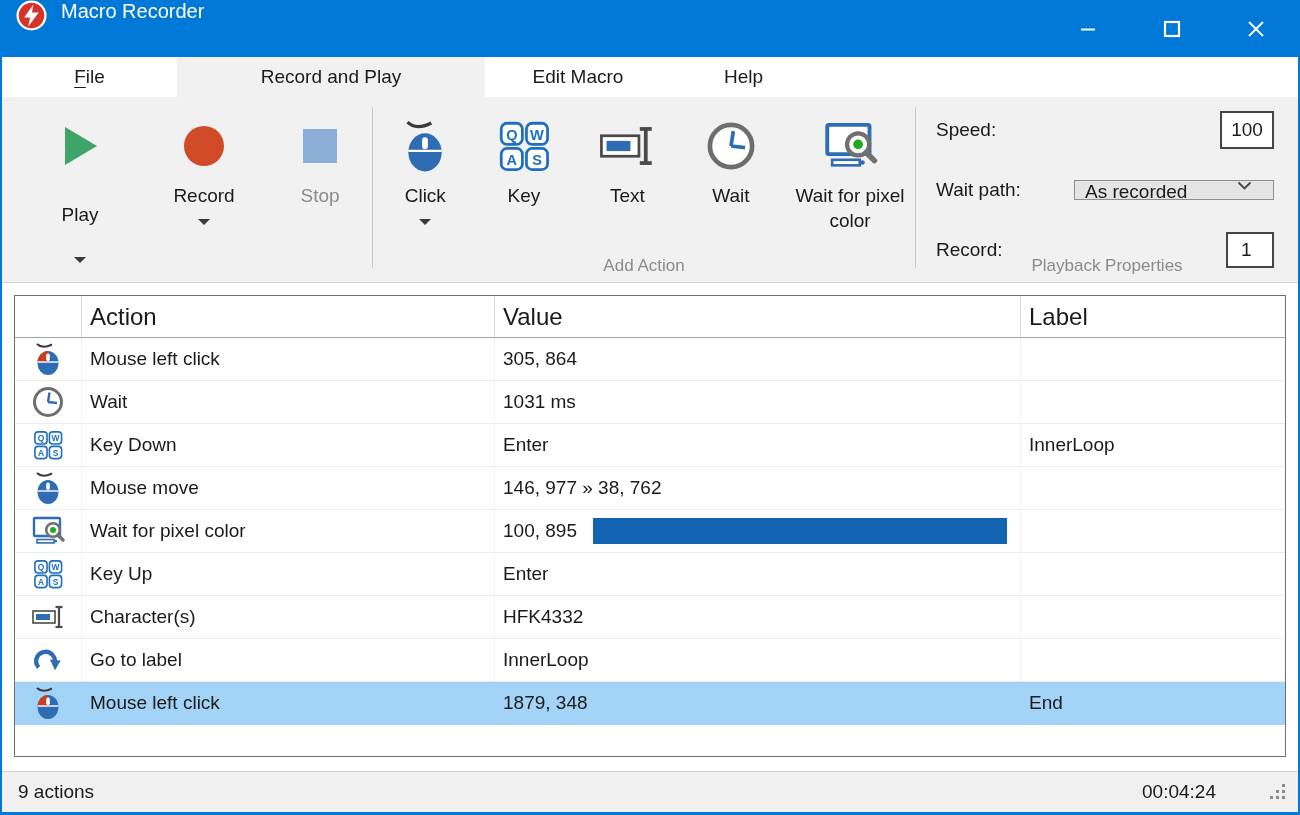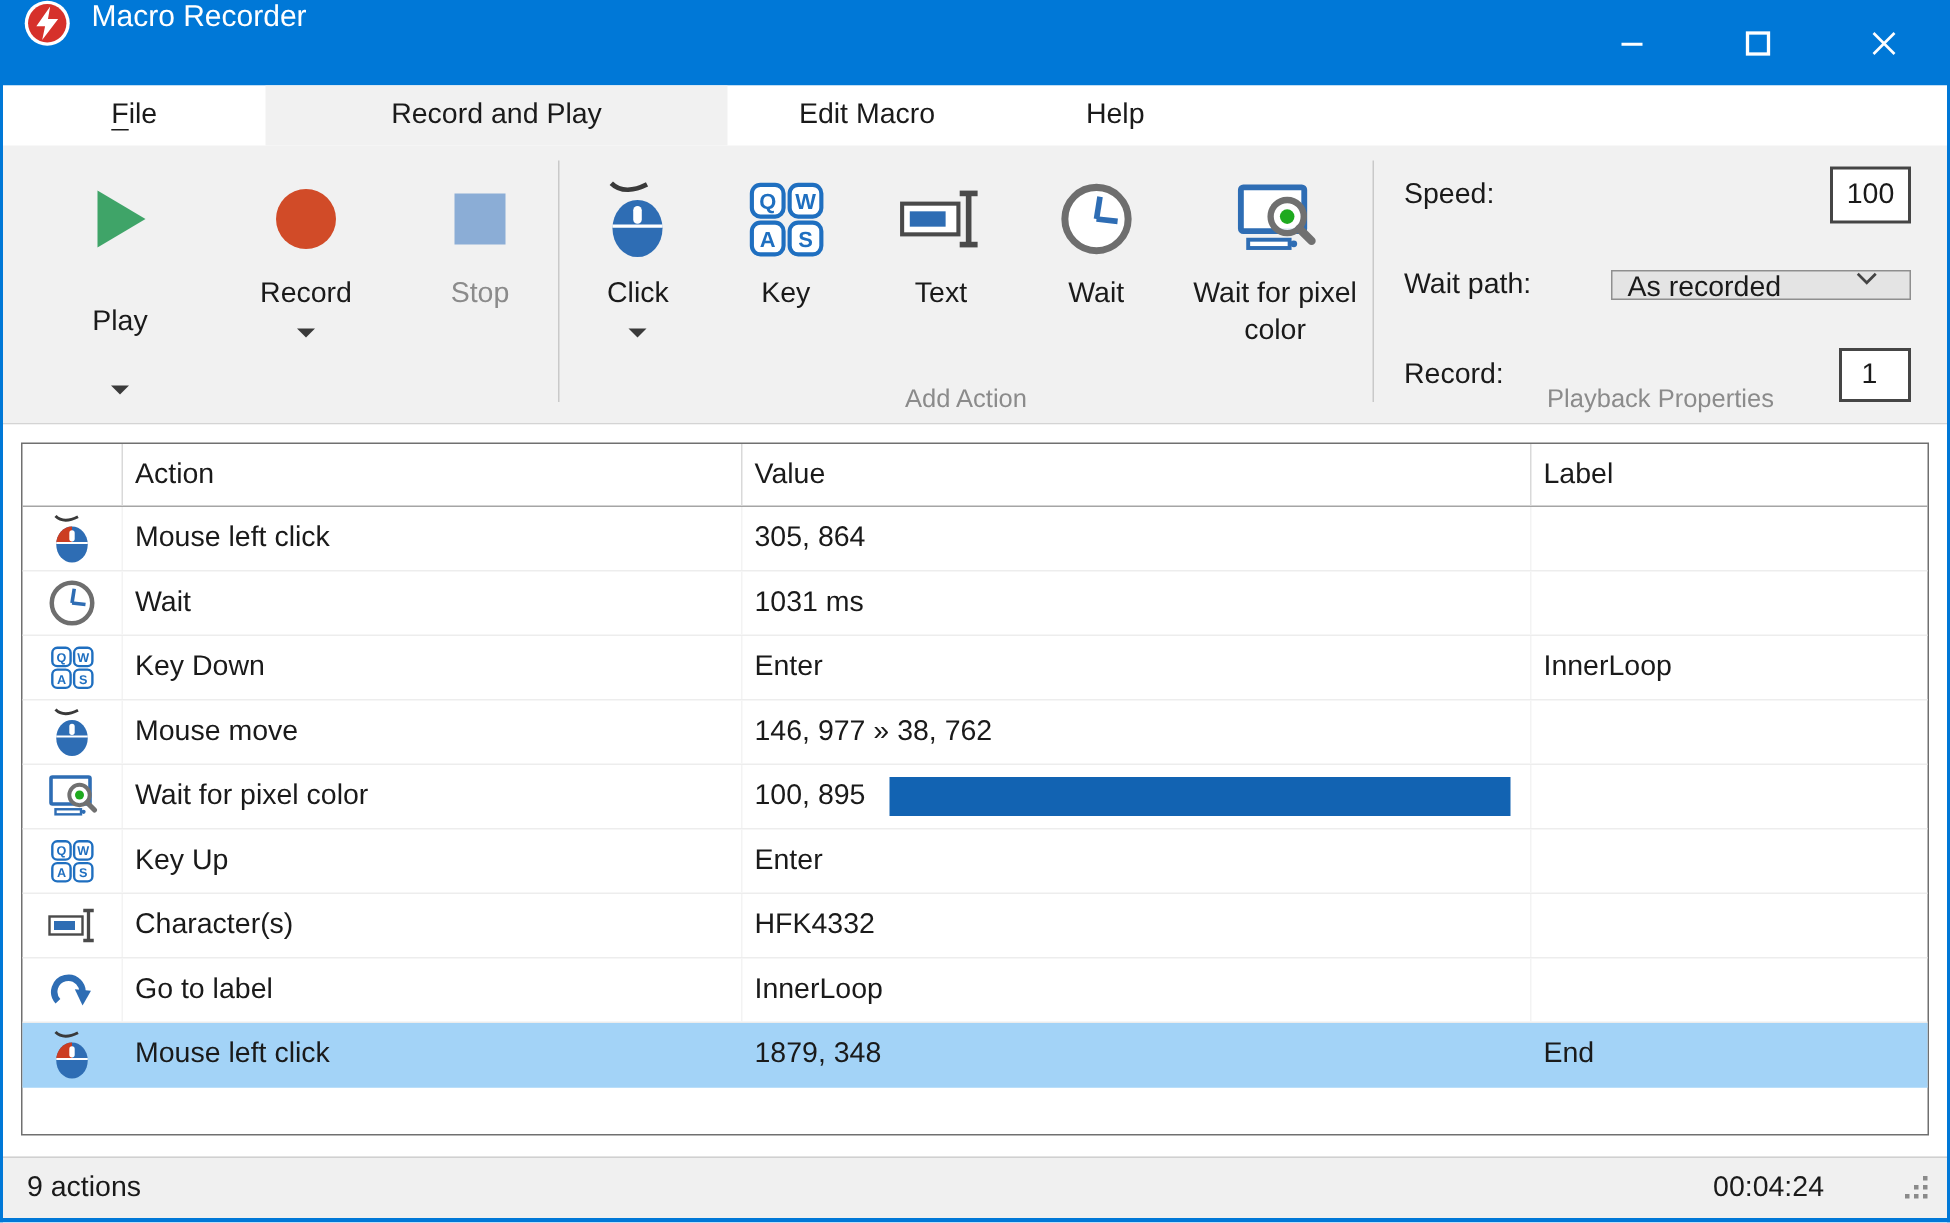--- a/index.html
+++ b/index.html
@@ -52,21 +52,21 @@
   .prop-input.small { width:48px; height:36px; text-align:left; padding-left:13px; }
   .combo { width:200px; height:20px; background:#e4e4e4; border:1px solid #8f8f8f; display:flex;
            padding:0 21px 0 10px; font-size:19px; cursor:default; }
   .combo-value { flex:1; }
 
   
   .content { flex:1; background:#fff; overflow:hidden; }
   .atable { margin:12px 10px 0 12px; width:1272px; height:462px; border:1px solid #707070; background:#fff;
             display:flex; flex-direction:column; }
   .thead { height:42px; display:flex; align-items:flex-end; border-bottom:1px solid #a5a5a5;
-           font-size:19px; flex-shrink:0; }
+           font-size:24px; flex-shrink:0; }
   .trow { height:43px; display:flex; align-items:center; border-bottom:1px solid #ededed;
           font-size:19px; flex-shrink:0; }
   .trow.selected { background:#a3d3f7; border-bottom-color:#a3d3f7; }
   .cell { height:100%; display:flex; align-items:center; overflow:hidden; }
   .c-icon { width:67px; justify-content:center; }
   .thead .c-icon, .thead .c-action, .thead .c-value { border-right:1px solid #d9d9d9; }
   .trow .c-icon, .trow .c-action, .trow .c-value { border-right:1px solid #f3f3f3; }
   .trow.selected .c-icon, .trow.selected .c-action, .trow.selected .c-value { border-right-color:transparent; }
   .c-action { width:413px; padding-left:8px; }
   .c-value { width:526px; padding-left:8px; }

